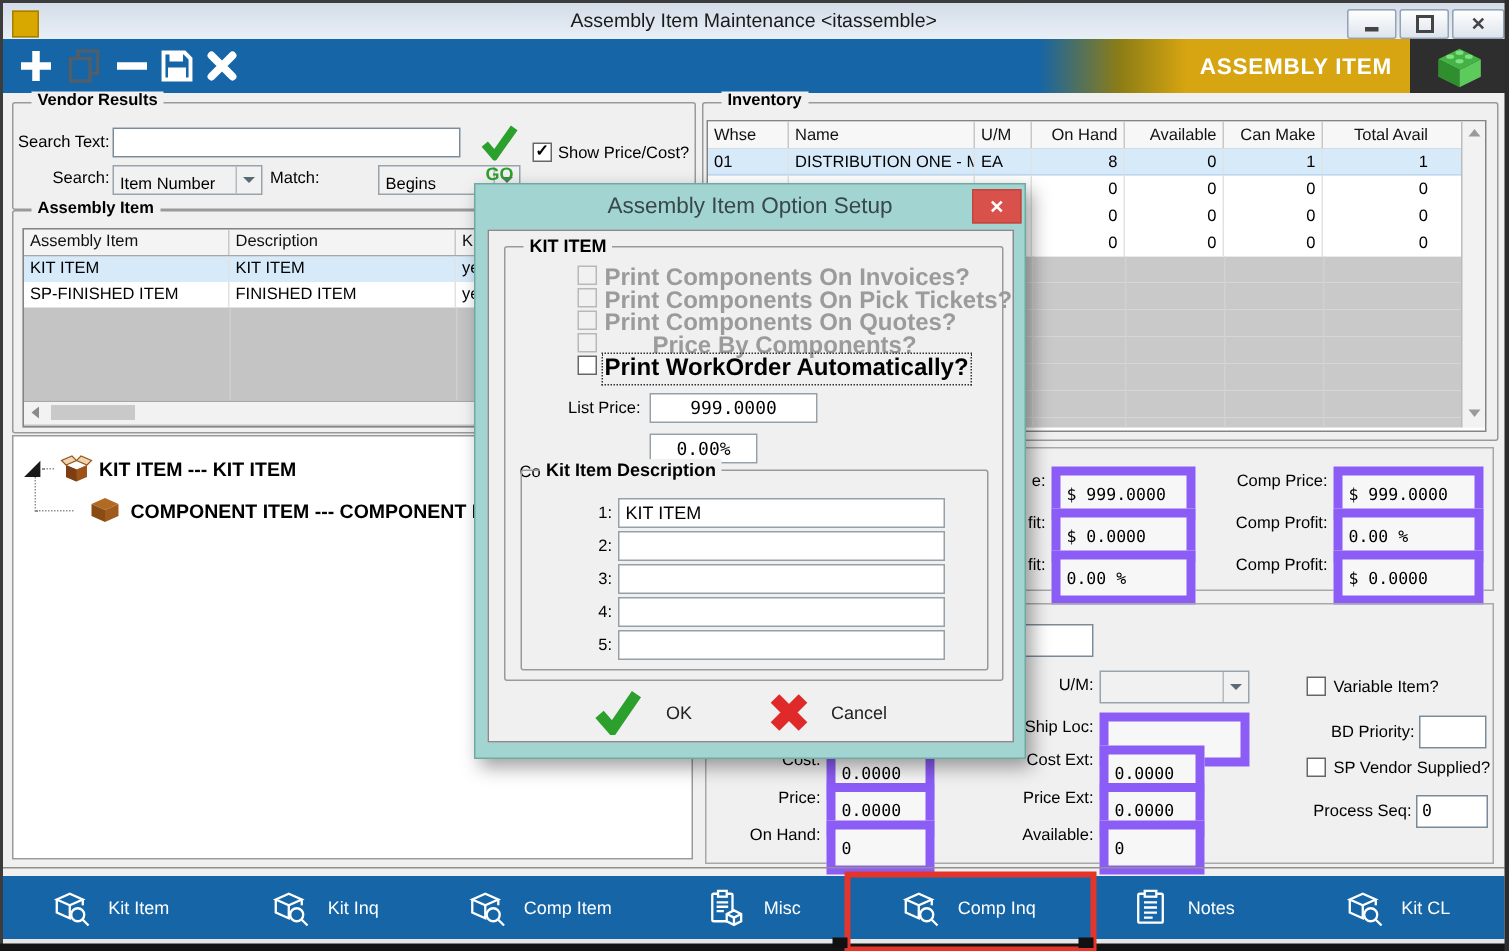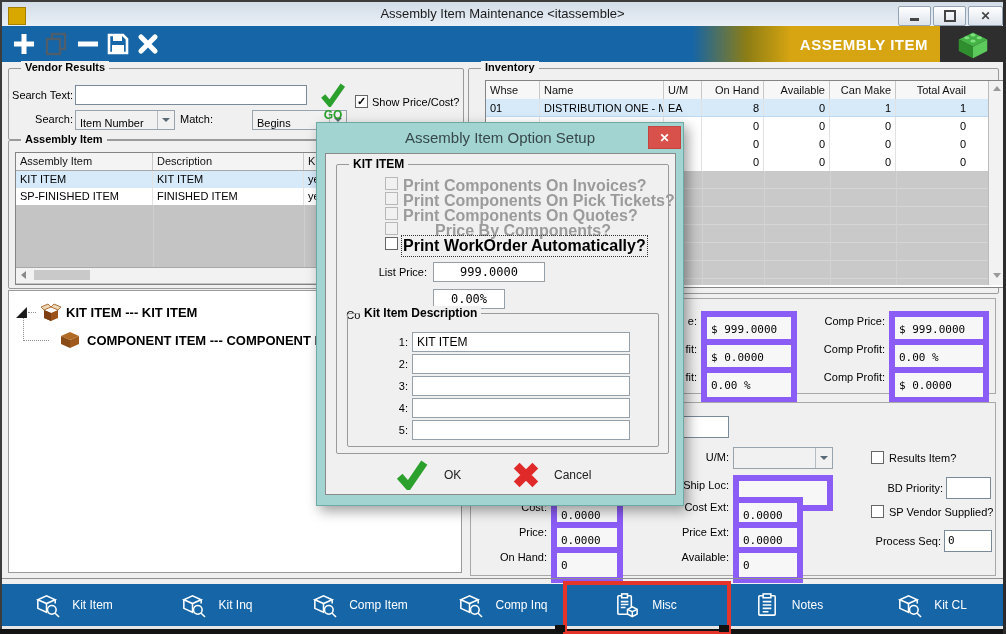--- a/index.html
+++ b/index.html
@@ -244,21 +244,21 @@
         <path d="M11 2 L20 6 L11 10 L2 6 Z" fill="#b06a24"></path>
         <path d="M2 6 L11 10 L11 18 L2 14 Z" fill="#8a4c15"></path>
         <path d="M20 6 L11 10 L11 18 L20 14 Z" fill="#a05a1c"></path>
       </svg>
       <span class="treelabel">COMPONENT ITEM --- COMPONENT ITEM</span>
     </div>
   </div>
 
   <div class="abs gb" style="left:468px;top:68px;width:529px;height:224px;">
     <div class="legend">Inventory</div>
-    <div class="abs" style="left:16px;top:11px;width:518px;height:206px;border:1px solid #848484;background:#fff;overflow:hidden;">
+    <div class="abs" style="left:2px;top:11px;width:518px;height:206px;border:1px solid #848484;background:#fff;overflow:hidden;">
       <div class="trow thead" style="top:0;background:#f7f7f7;border-bottom:1px solid #a8a8a8;">
         <div class="tcell" style="width:54px;">Whse</div>
         <div class="tcell" style="width:124px;">Name</div>
         <div class="tcell" style="width:38px;">U/M</div>
         <div class="tcell num" style="width:62px;">On Hand</div>
         <div class="tcell num" style="width:66px;">Available</div>
         <div class="tcell num" style="width:66px;">Can Make</div>
         <div class="tcell num" style="width:92px;padding-right:22px;border-right:none;">Total Avail</div>
       </div>
       <div class="trow" style="top:18px;background:#d7eafa;border-bottom:1px solid #bdd8ef;box-sizing:border-box;">
@@ -348,21 +348,21 @@
     <div class="abs field" style="left:262px;top:94px;width:70px;height:20px;">0.0000</div>
     <div class="abs lbl" style="left:16px;top:123px;width:60px;">Price:</div>
     <div class="abs field" style="left:80px;top:119px;width:72px;height:20px;">0.0000</div>
     <div class="abs lbl" style="left:168px;top:123px;width:90px;">Price Ext:</div>
     <div class="abs field" style="left:262px;top:119px;width:70px;height:20px;">0.0000</div>
     <div class="abs lbl" style="left:16px;top:148px;width:60px;">On Hand:</div>
     <div class="abs field" style="left:80px;top:144px;width:72px;height:20px;">0</div>
     <div class="abs lbl" style="left:168px;top:148px;width:90px;">Available:</div>
     <div class="abs field" style="left:262px;top:144px;width:70px;height:20px;">0</div>
     <div class="abs cb" style="left:400px;top:48px;"></div>
-    <div class="abs llbl" style="left:418px;top:49px;">Results Item?</div>
+    <div class="abs llbl" style="left:418px;top:49px;">Variable Item?</div>
     <div class="abs lbl" style="left:392px;top:79px;width:80px;">BD Priority:</div>
     <input class="abs input" style="left: 475px; top: 74px; width: 45px; height: 22px;" value="">
     <div class="abs cb" style="left:400px;top:102px;"></div>
     <div class="abs llbl" style="left:418px;top:103px;">SP Vendor Supplied?</div>
     <div class="abs lbl" style="left:380px;top:132px;width:90px;">Process Seq:</div>
     <div class="abs input" style="left:473px;top:127px;width:48px;height:22px;line-height:20px;font-family:'DejaVu Sans Mono',monospace;">0</div>
   </div>
 
   <div class="abs" id="dialog">
     <div class="abs" id="dialog-title">Assembly Item Option Setup</div>
@@ -442,40 +442,40 @@
           <path d="M4 8 L13 4 L22 8 L13 12 Z"></path>
           <path d="M4 8 V17 L13 21 V12"></path>
           <path d="M22 8 V12"></path>
           <circle cx="18.5" cy="18.5" r="4.5"></circle>
           <path d="M22 22 L26 26"></path>
         </svg>
       <span>Comp Item</span>
     </div>
     <div class="bb-item">
       <svg width="26" height="26" viewBox="0 0 27 27" fill="none" stroke="#fff" stroke-width="1.6">
+          <rect x="4" y="4" width="14" height="19" rx="1"></rect>
+          <rect x="8" y="2" width="6" height="4" fill="#1565a7"></rect>
+          <path d="M7 10 h8 M7 13 h8 M7 16 h5"></path>
+          <path d="M14 18 l5 -2.5 L24 18 v5 l-5 2.5 L14 23 Z" fill="#1565a7"></path>
+          <path d="M14 18 l5 2.5 L24 18 M19 20.5 V25.5"></path>
+        </svg>
+      <span>Misc</span>
+    </div>
+    <div class="bb-item">
+      <svg width="26" height="26" viewBox="0 0 27 27" fill="none" stroke="#fff" stroke-width="1.6">
           <path d="M4 8 L13 4 L22 8 L13 12 Z"></path>
           <path d="M4 8 V17 L13 21 V12"></path>
           <path d="M22 8 V12"></path>
           <circle cx="18.5" cy="18.5" r="4.5"></circle>
           <path d="M22 22 L26 26"></path>
         </svg>
       <span>Comp Inq</span>
     </div>
     <div class="bb-item">
       <svg width="26" height="26" viewBox="0 0 27 27" fill="none" stroke="#fff" stroke-width="1.6">
-          <rect x="4" y="4" width="14" height="19" rx="1"></rect>
-          <rect x="8" y="2" width="6" height="4" fill="#1565a7"></rect>
-          <path d="M7 10 h8 M7 13 h8 M7 16 h5"></path>
-          <path d="M14 18 l5 -2.5 L24 18 v5 l-5 2.5 L14 23 Z" fill="#1565a7"></path>
-          <path d="M14 18 l5 2.5 L24 18 M19 20.5 V25.5"></path>
-        </svg>
-      <span>Misc</span>
-    </div>
-    <div class="bb-item">
-      <svg width="26" height="26" viewBox="0 0 27 27" fill="none" stroke="#fff" stroke-width="1.6">
           <rect x="5" y="4" width="17" height="20" rx="1"></rect>
           <rect x="9.5" y="2" width="8" height="4" fill="#1565a7"></rect>
           <path d="M9 10 h9 M9 13.5 h9 M9 17 h9 M9 20.5 h6"></path>
         </svg>
       <span>Notes</span>
     </div>
     <div class="bb-item">
       <svg width="26" height="26" viewBox="0 0 27 27" fill="none" stroke="#fff" stroke-width="1.6">
           <path d="M4 8 L13 4 L22 8 L13 12 Z"></path>
           <path d="M4 8 V17 L13 21 V12"></path>

